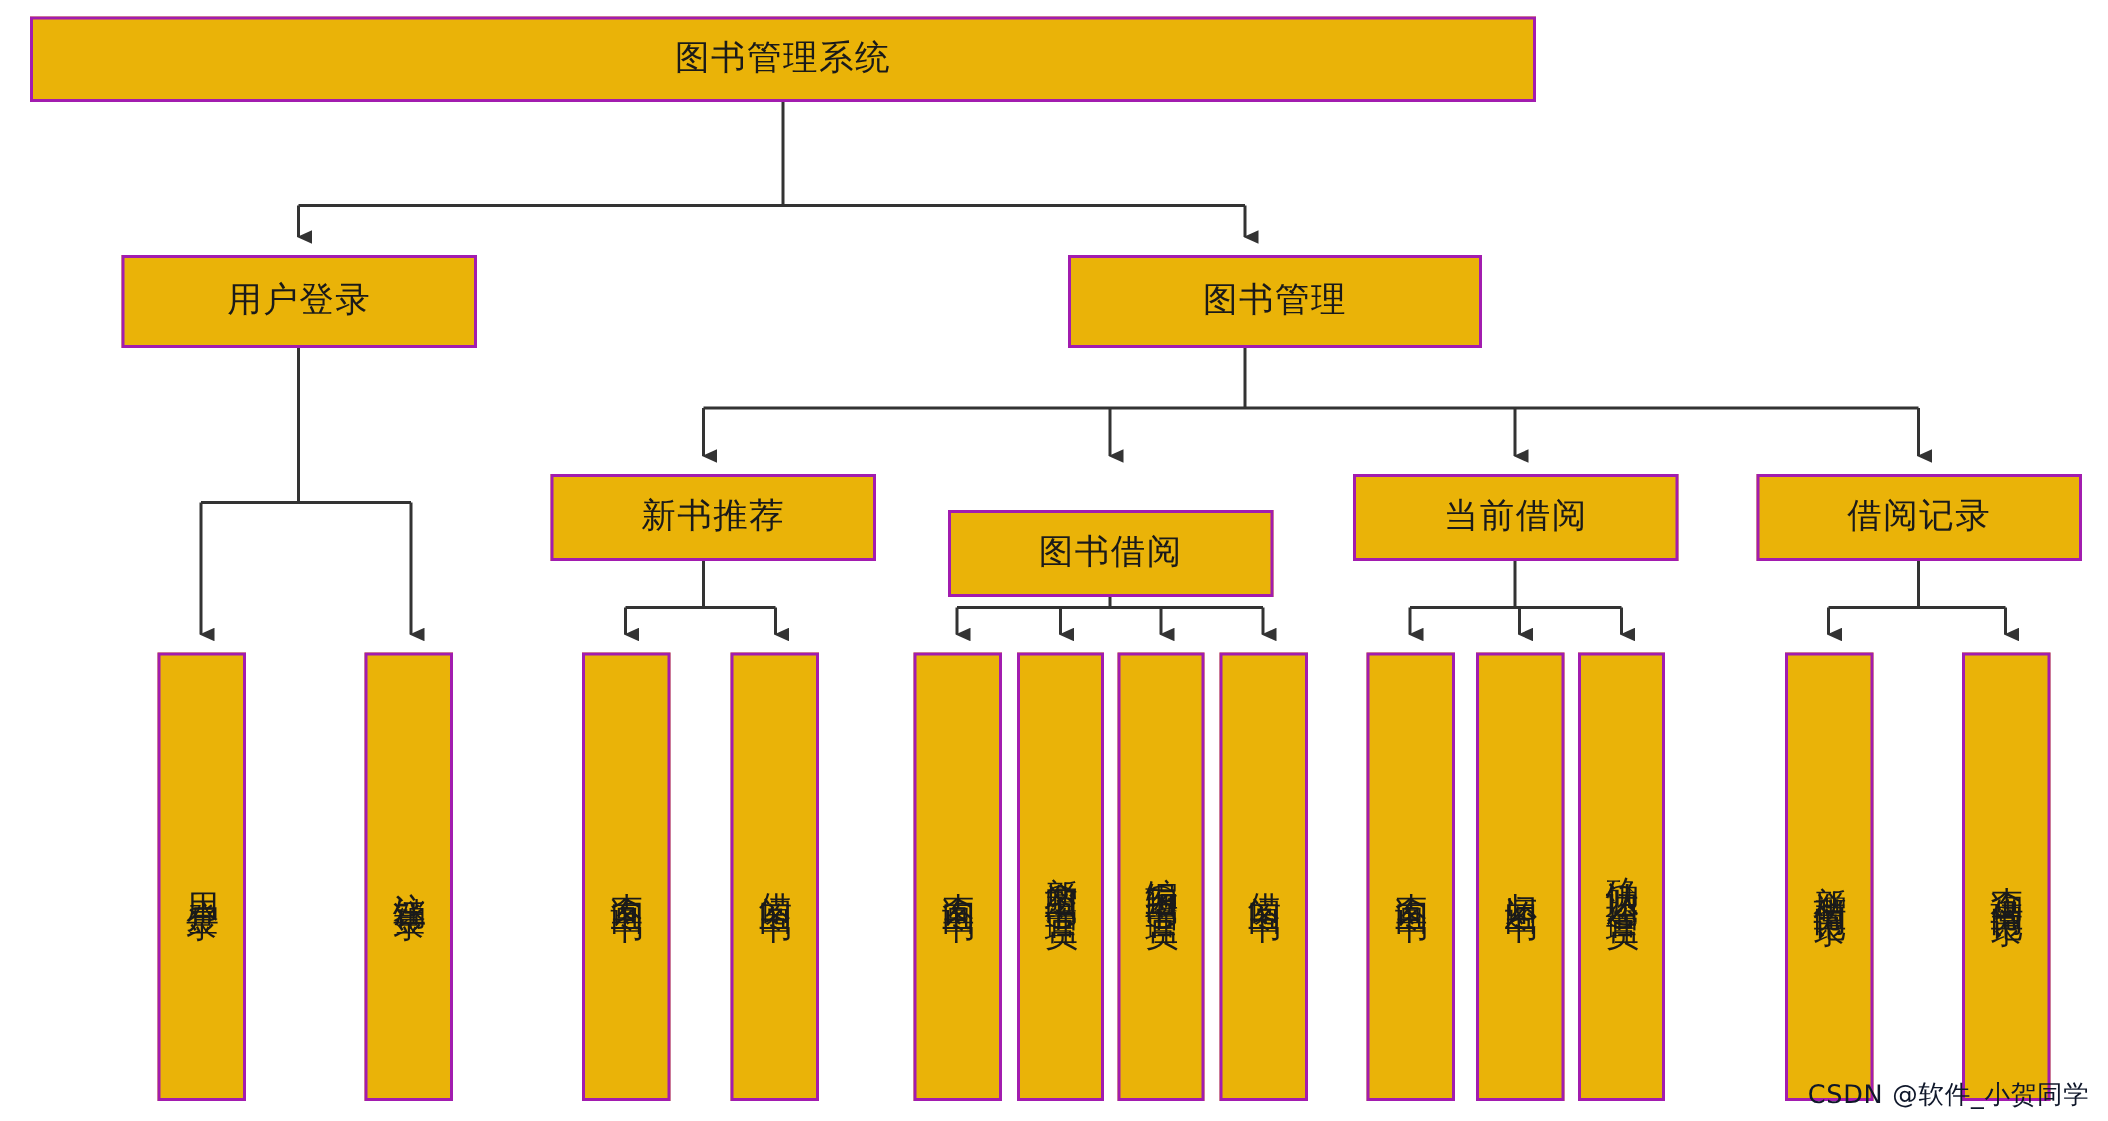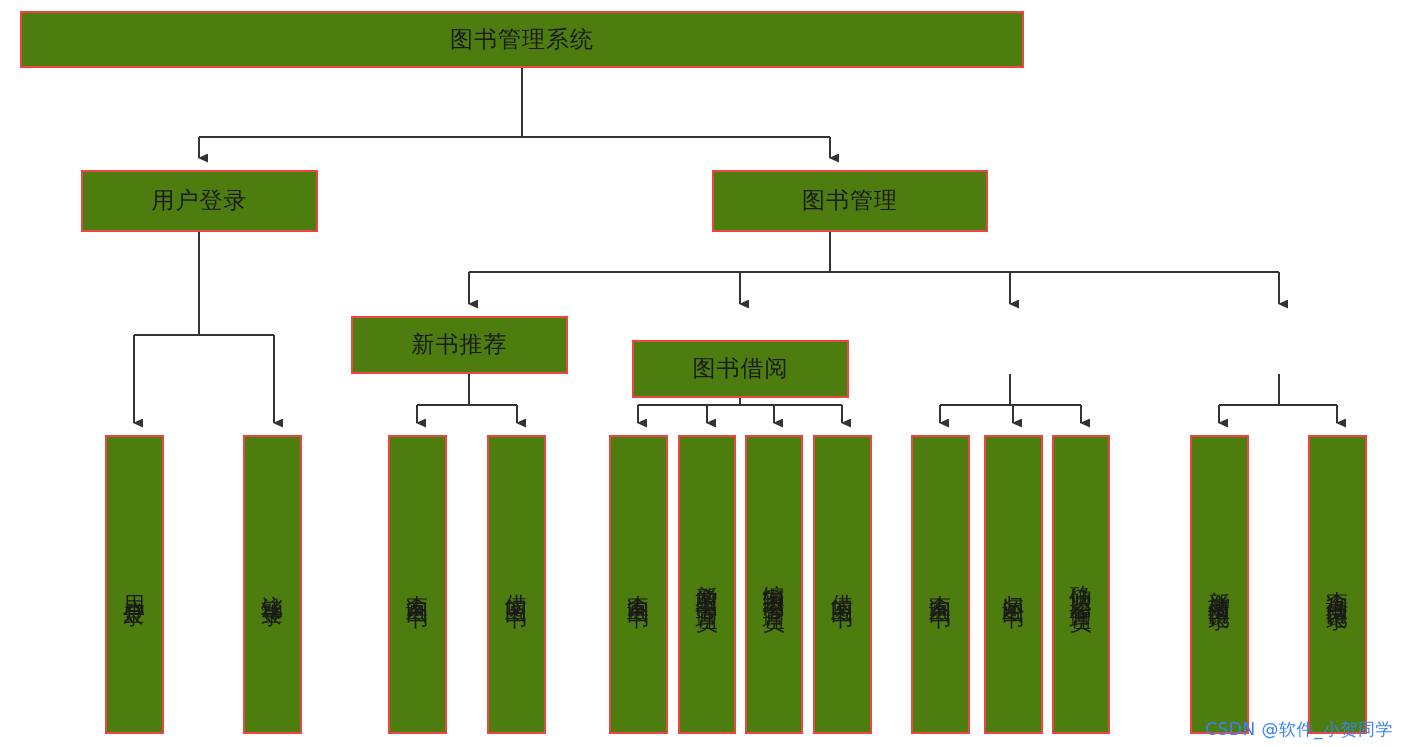--- a/index.html
+++ b/index.html
@@ -21,22 +21,22 @@
   #diagram-svg {
     position: absolute;
     left: 0;
     top: 0;
     width: 1405px;
     height: 747px;
   }
   .node {
     position: absolute;
     box-sizing: border-box;
-    border: 2px solid #ef4444;
-    background: #4d7c0f;
+    border: 2px solid #a21caf;
+    background: #eab308;
     display: flex;
     align-items: center;
     justify-content: center;
     color: #1a1a1a;
   }
   .node-h {
     font-size: 23px;
     letter-spacing: 1px;
     line-height: 1.1;
     white-space: nowrap;
@@ -123,25 +123,31 @@
     <span>图书管理系统</span>
   </div>
 
   <div class="node node-h" style="left: 81px; top: 170px; width: 237px; height: 62px;">
     <span>用户登录</span>
   </div>
   <div class="node node-h" style="left: 712px; top: 170px; width: 276px; height: 62px;">
     <span>图书管理</span>
   </div>
 
-  <div class="node node-h" style="left: 351px; top: 316px; width: 217px; height: 58px;">
+  <div class="node node-h" style="left: 367px; top: 316px; width: 217px; height: 58px;">
     <span>新书推荐</span>
   </div>
   <div class="node node-h" style="left: 632px; top: 316px; width: 217px; height: 58px; margin-top: 24px;">
     <span>图书借阅</span>
+  </div>
+  <div class="node node-h" style="left: 902px; top: 316px; width: 217px; height: 58px;">
+    <span>当前借阅</span>
+  </div>
+  <div class="node node-h" style="left: 1171px; top: 316px; width: 217px; height: 58px;">
+    <span>借阅记录</span>
   </div>
 
   <div class="node node-v" style="left: 105px; top: 435px; width: 59px; height: 299px;">
     <span class="vtext">用户登录</span>
   </div>
   <div class="node node-v" style="left: 243px; top: 435px; width: 59px; height: 299px;">
     <span class="vtext">注销登录</span>
   </div>
 
   <div class="node node-v" style="left: 388px; top: 435px; width: 59px; height: 299px;">
@@ -174,14 +180,14 @@
     <span class="vtext">确认归还（管理员）</span>
   </div>
 
   <div class="node node-v" style="left: 1190px; top: 435px; width: 59px; height: 299px;">
     <span class="vtext">新增借阅记录</span>
   </div>
   <div class="node node-v" style="left: 1308px; top: 435px; width: 59px; height: 299px;">
     <span class="vtext">查询借阅记录</span>
   </div>
 
-  <div class="watermark" style="color: #3b82f6;">CSDN @软件_小贺同学</div>
+  <div class="watermark" style="color: #0f172a;">CSDN @软件_小贺同学</div>
 </div>
 
 </body></html>

